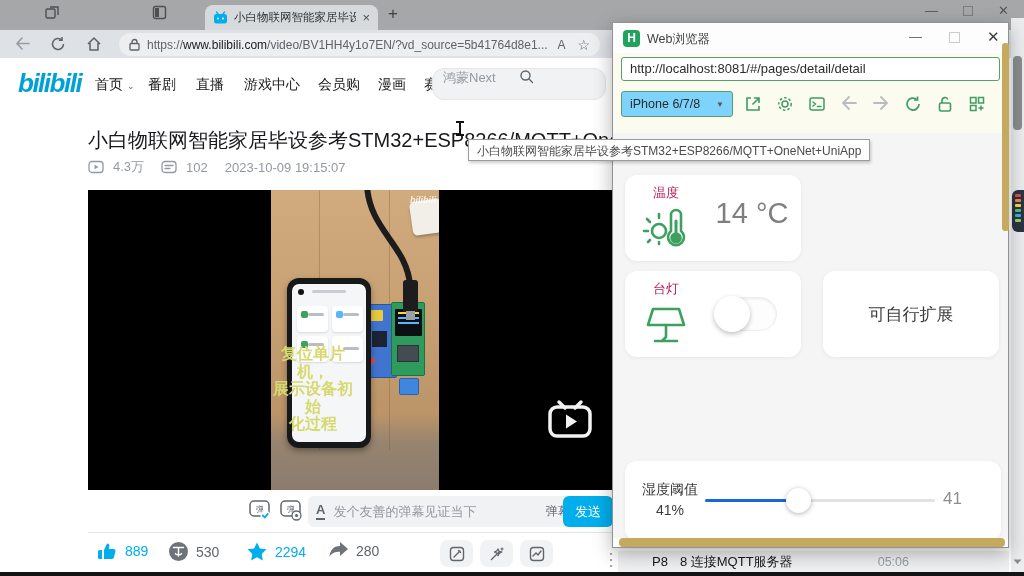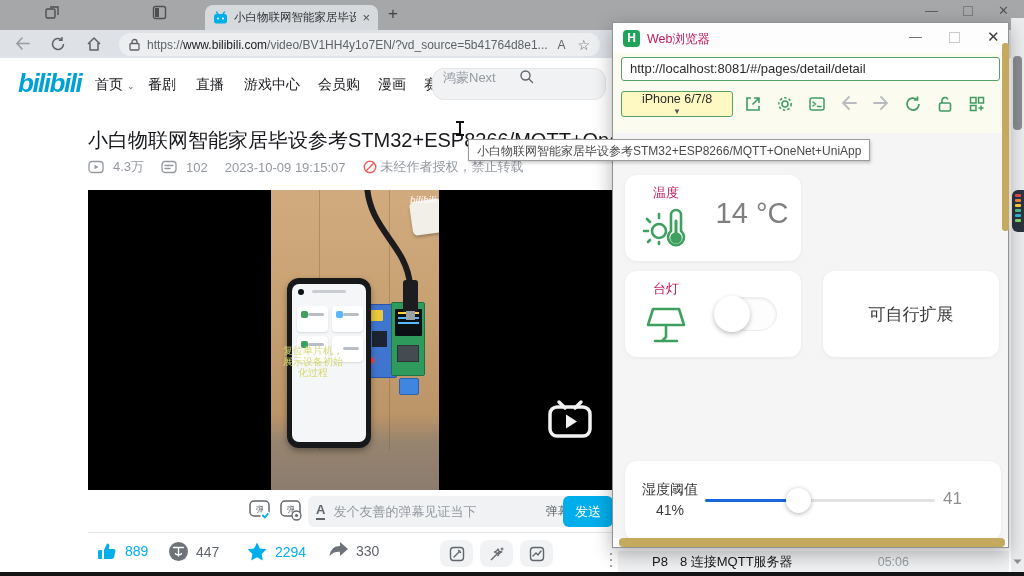--- a/index.html
+++ b/index.html
@@ -53,21 +53,21 @@
   .seam { top:0; width:1px; height:260px; background:rgba(110,80,48,.30); }
   .tissue { left:140px; top:10px; width:32px; height:34px; background:#f2efe9; border-radius:5px; transform:rotate(-8deg); box-shadow:0 2px 3px rgba(0,0,0,.25); }
   .wm { right:3px; top:5px; font-size:9px; font-weight:bold; font-style:italic; color:rgba(255,255,255,.8); z-index:3; }
   .phone { left:16px; top:88px; width:84px; height:170px; background:#17181a; border-radius:12px; box-shadow:0 3px 6px rgba(0,0,0,.35); }
   .pscreen { left:5px; top:6px; width:74px; height:158px; background:#f5f6f8; border-radius:7px; overflow:hidden; }
   .pcam { left:6px; top:5px; width:6px; height:6px; background:#111; border-radius:50%; }
   .pbar { left:20px; top:6px; width:34px; height:3px; background:#c9ccd1; border-radius:2px; }
   .pcard { background:#fff; border-radius:4px; box-shadow:0 1px 2px rgba(0,0,0,.12); }
   .pdot { width:7px; height:7px; border-radius:2px; background:#3da05f; position:absolute; left:4px; top:5px; }
   .pline { position:absolute; right:4px; top:7px; width:16px; height:3px; background:#b9bdc4; border-radius:2px; }
-  .caption { left:2px; top:155px; width:80px; text-align:center; font-size:10px; font-weight:normal; line-height:1.1; color:#d6d96e; z-index:3; }
+  .caption { left:2px; top:155px; width:80px; text-align:center; font-size:16px; font-weight:bold; line-height:1.1; color:#d6d96e; z-index:3; }
   .cable { left:0; top:0; width:168px; height:140px; z-index:2; }
   .board-b { left:94px; top:114px; width:32px; height:74px; background:#3f74cf; border:1px solid #2c55a0; border-radius:2px; }
   .board-g { left:120px; top:112px; width:34px; height:74px; background:#2e9a5c; border:1px solid #1f7044; border-radius:2px; }
   .oled { left:3px; top:6px; width:27px; height:27px; background:#0c1014; border-radius:1px; }
   .oled i { display:block; height:2px; margin:3px 3px 0 3px; background:#ffd23f; }
   .oled i + i { background:#57b8ff; }
   .chip { left:6px; top:26px; width:15px; height:16px; background:#1c2430; }
   .ycomp { left:4px; top:5px; width:13px; height:11px; background:#e8c83e; border-radius:1px; }
   .led { left:3px; top:53px; width:5px; height:5px; background:#ff3b30; border-radius:50%; box-shadow:0 0 4px #ff5b50; }
   .shield { left:5px; top:42px; width:22px; height:17px; background:#444c52; border:1px solid #2c3338; }
@@ -91,27 +91,27 @@
   .act { top:8px; display:flex; align-items:center; gap:7px; font-size:14px; }
   .act.blue { color:#00aeec; }
   .act.gray { color:#61666d; }
   .sqbtn { top:7px; width:33px; height:27px; background:#f1f2f3; border-radius:8px; color:#61666d; display:flex; align-items:center; justify-content:center; }
   .botbar { left:0; top:572px; width:1024px; height:4px; background:#141414; }
 
   
   .win { left:612px; top:22px; width:397px; height:526px; background:#fff; border:1px solid #8f9396; box-shadow:0 6px 18px rgba(0,0,0,.3); z-index:20; }
   .wtitle { left:0; top:0; width:100%; height:30px; background:#fdfdfd; }
   .hlogo { left:10px; top:7px; width:17px; height:17px; background:#21a35c; border-radius:4px; color:#fff; font-size:12px; font-weight:bold; text-align:center; line-height:17px; }
-  .wname { left:34px; top:8px; font-size:12.5px; color:#be185d; }
+  .wname { left:34px; top:8px; font-size:12.5px; color:#404040; }
   .wmin { left:296px; top:6px; color:#5f5f5f; font-size:13px; }
   .wmax { left:336px; top:9px; width:11px; height:11px; border:1.5px solid #cbcbcb; }
   .wclose { left:374px; top:5px; color:#3a3a3a; font-size:15px; }
   .wtools { left:0; top:30px; width:100%; height:80px; background:#fbfbf0; }
   .wurl { left:8px; top:4px; width:379px; height:24px; background:#fff; border:1px solid #55a168; border-radius:3px; font-size:13px; color:#2b2b2b; padding:3px 8px; white-space:nowrap; overflow:hidden; }
-  .wdev { left:8px; top:38px; width:112px; height:26px; background:#fef9c3; border:1px solid #55a168; border-radius:3px; display:flex; align-items:center; padding:0 8px;flex-direction:column; }
+  .wdev { left:8px; top:38px; width:112px; height:26px; background:#7dd3fc; border:1px solid #55a168; border-radius:3px; display:flex; align-items:center; padding:0 8px; }
   .wdev span { font-size:12.5px; color:#2b2b2b; flex:1; }
   .wdev b { font-size:8px; color:#555; }
   .tico { top:42px; width:18px; height:18px; color:#3f9d62; }
   .tico.dim { color:#b8bcbe; }
   .wcontent { left:0; top:110px; width:395px; height:405px; background:#f5f5f6; overflow:hidden; }
   .card { background:#fff; border-radius:12px; box-shadow:0 1px 4px rgba(0,0,0,.06); }
   .clabel { left:28px; top:9px; font-size:13px; color:#be185d; }
   .cicon { left:16px; top:28px; width:50px; height:50px; color:#3da05f; }
   .cval { left:86px; top:22px; width:82px; text-align:center; font-size:29px; color:#7f7f7f; }
   .ctext { width:100%; top:32px; text-align:center; font-size:17px; color:#3a3a3a; }
@@ -238,29 +238,20 @@
       </span>
     <span>4.3万</span>
     <span style="margin-left:8px;">
         <svg width="16" height="14" viewBox="0 0 16 14">
           <rect x="1" y="1.5" width="14" height="11" rx="3" fill="none" stroke="#9499a0" stroke-width="1.3"></rect>
           <path d="M4 5.5h8M4 8.5h5" stroke="#9499a0" stroke-width="1.3" stroke-linecap="round"></path>
         </svg>
       </span>
     <span>102</span>
     <span style="margin-left:8px;">2023-10-09 19:15:07</span>
-    <span class="warn" style="margin-left:8px;">
-      <span>
-          <svg width="14" height="14" viewBox="0 0 14 14">
-            <circle cx="7" cy="7" r="5.8" fill="none" stroke="#f25d5d" stroke-width="1.4"></circle>
-            <path d="M3 11 11 3" stroke="#f25d5d" stroke-width="1.4"></path>
-          </svg>
-        </span>
-      <span>未经作者授权，禁止转载</span>
-    </span>
   </div>
 
   <div class="abs player">
     <div class="abs scene">
       <div class="abs seam" style="left:48px;"></div>
       <div class="abs seam" style="left:118px;"></div>
       <div class="abs tissue"></div>
       <div class="abs wm">bilibili</div>
       <svg class="abs cable" viewBox="0 0 168 140">
           <path d="M96 -5 C 98 40, 136 55, 139 95" fill="none" stroke="#1c1c1e" stroke-width="6" stroke-linecap="round"></path>
@@ -346,33 +337,33 @@
       <svg width="22" height="20" viewBox="0 0 22 20">
           <path d="M6 9v9H3.5A1.5 1.5 0 0 1 2 16.5V10.5A1.5 1.5 0 0 1 3.5 9zM8 18V9l3-6.5c1.6 0 2.6 1.2 2.3 2.8L12.8 8h4.7A2 2 0 0 1 19.4 10.6l-1.5 5.9A2 2 0 0 1 16 18z" fill="#00aeec"></path>
         </svg>
       <span>889</span>
     </span>
     <span class="abs act gray" style="left:80px;">
       <svg width="21" height="21" viewBox="0 0 21 21">
           <circle cx="10.5" cy="10.5" r="9.5" fill="#6e737a"></circle>
           <path d="M5.5 6.5h10M10.5 7v8M7.5 12.5c0 1.6 6 1.6 6 0" fill="none" stroke="#fff" stroke-width="1.4" stroke-linecap="round"></path>
         </svg>
-      <span>447</span>
+      <span>530</span>
     </span>
     <span class="abs act blue" style="left:158px;">
       <svg width="22" height="21" viewBox="0 0 22 21">
           <path d="M11 1.5l2.9 5.9 6.5.9-4.7 4.6 1.1 6.5L11 16.3l-5.8 3.1 1.1-6.5L1.6 8.3l6.5-.9z" fill="#00aeec"></path>
         </svg>
       <span>2294</span>
     </span>
     <span class="abs act gray" style="left:240px;">
       <svg width="21" height="19" viewBox="0 0 21 19">
           <path d="M12 1v4C5 5 2 10 1.5 15.5 4 12 7 10.8 12 10.8V15l8-7z" fill="#6e737a"></path>
         </svg>
-      <span>330</span>
+      <span>280</span>
     </span>
     <span class="abs sqbtn" style="left:352px;">
       <svg width="16" height="16" viewBox="0 0 16 16">
           <rect x="1.5" y="1.5" width="13" height="13" rx="3" fill="none" stroke="#61666d" stroke-width="1.4"></rect>
           <path d="M5 11 11 5M9.5 4.5l2 2" stroke="#61666d" stroke-width="1.4" stroke-linecap="round"></path>
         </svg>
     </span>
     <span class="abs sqbtn" style="left:392px;">
       <svg width="16" height="16" viewBox="0 0 16 16">
           <path d="M2 14 10 6M9 3l1.2 2.4L12.8 6l-2.4 1.2L9 9.6 7.8 7.2 5.4 6l2.4-1.2z" fill="none" stroke="#61666d" stroke-width="1.3" stroke-linejoin="round"></path>

